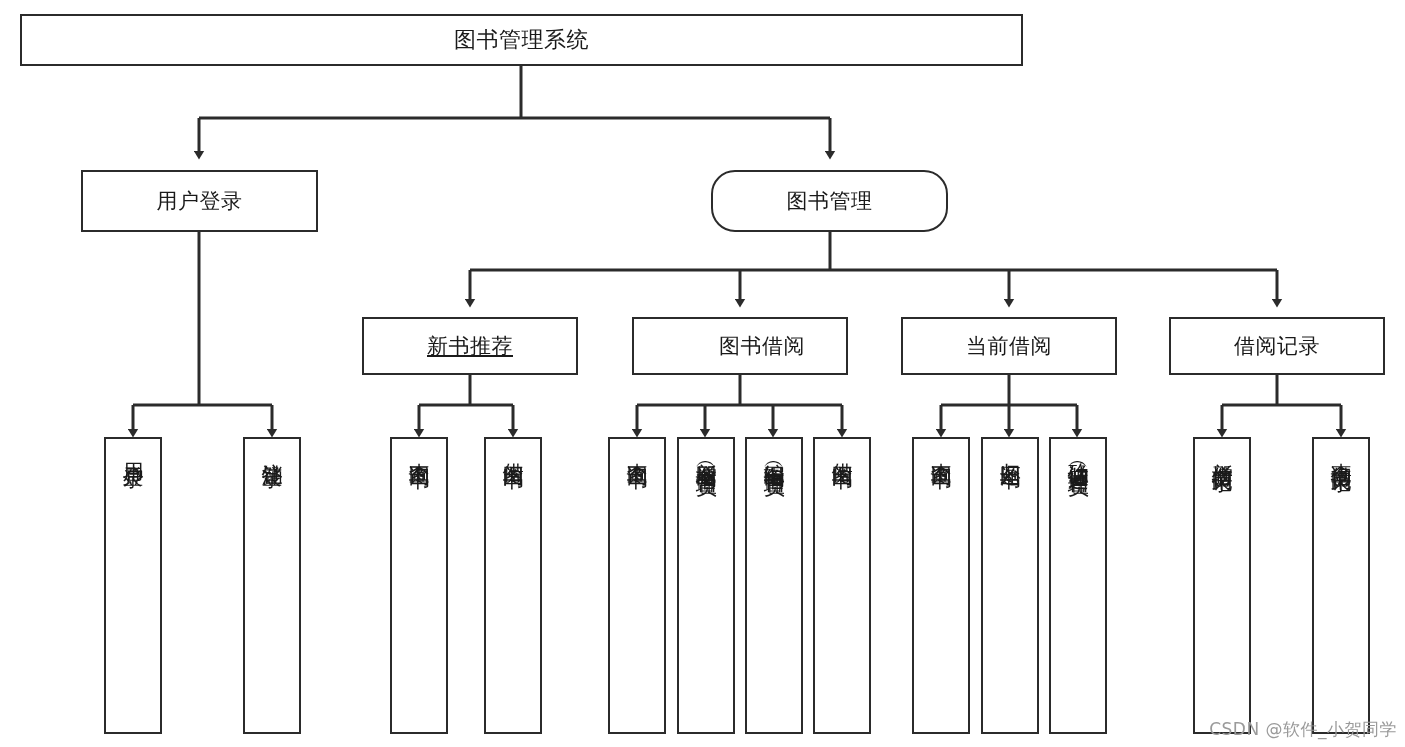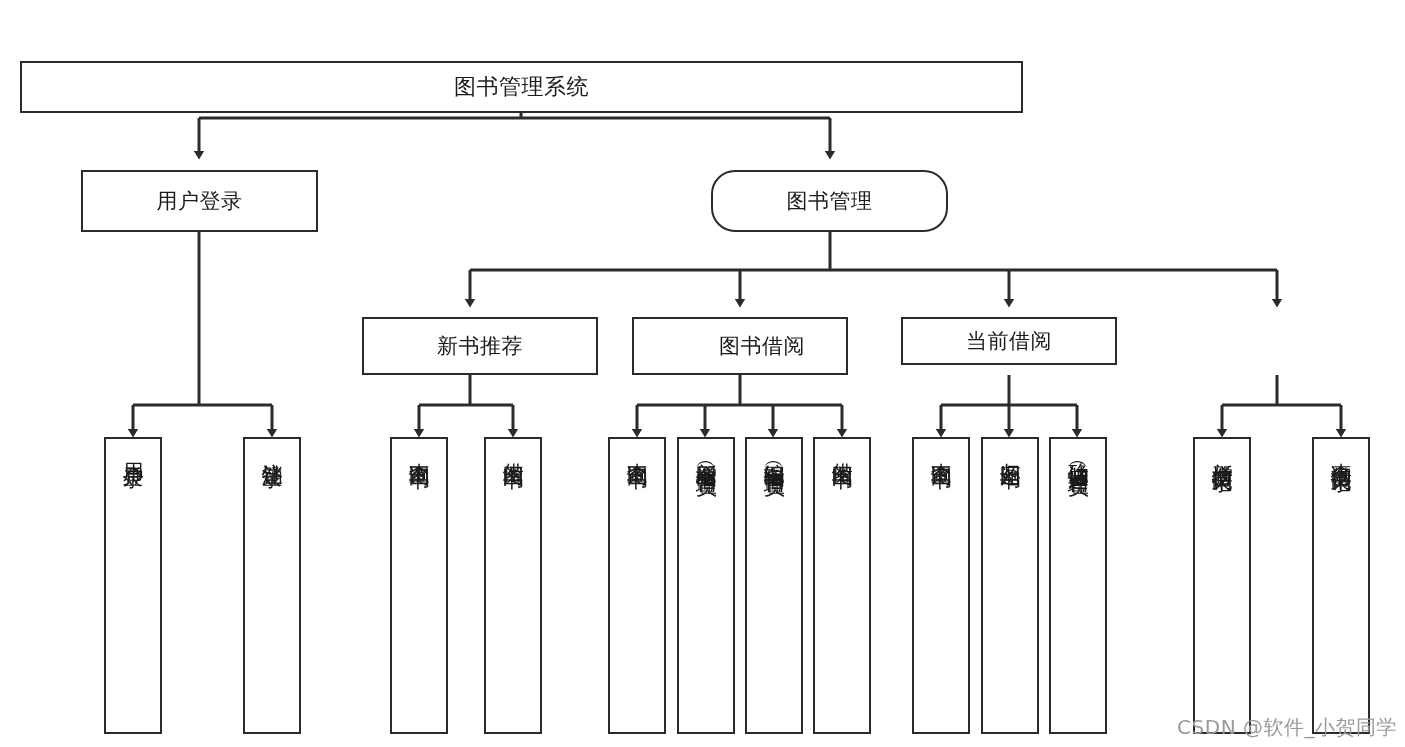--- a/index.html
+++ b/index.html
@@ -59,21 +59,21 @@
     text-orientation: upright;
     font-size: 21px;
     line-height: 1.06;
     letter-spacing: 2px;
     white-space: nowrap;
   }
   .watermark {
     position: absolute;
     right: 8px;
     bottom: 6px;
-    font-size: 20px;
+    font-size: 17px;
     color: #9a9a9a;
     letter-spacing: 0.5px;
     z-index: 3;
     white-space: nowrap;
   }
 </style>
 </head>
 <body>
 
 <div id="canvas">
@@ -121,39 +121,42 @@
       <path d="M1009,405 L1009,430" marker-end="url(#arrow)"></path>
       <path d="M1077,405 L1077,430" marker-end="url(#arrow)"></path>
 
       <path d="M1277,375 L1277,405"></path>
       <path d="M1222,405 L1341,405"></path>
       <path d="M1222,405 L1222,430" marker-end="url(#arrow)"></path>
       <path d="M1341,405 L1341,430" marker-end="url(#arrow)"></path>
     </g>
   </svg>
 
-  <div class="node horiz root" style="left:20px; top:14px; width:1003px; height:52px;margin-top:47px;">
+  <div class="node horiz root" style="left:20px; top:14px; width:1003px; height:52px;">
     <span class="label">图书管理系统</span>
   </div>
 
   <div class="node horiz" style="left:81px; top:170px; width:237px; height:62px;">
     <span class="label">用户登录</span>
   </div>
   <div class="node horiz" style="left:711px; top:170px; width:237px; height:62px;border-radius:24px;">
     <span class="label">图书管理</span>
   </div>
 
-  <div class="node horiz" style="left:362px; top:317px; width:236px; height:58px;">
+  <div class="node horiz" style="left:362px; top:317px; width:216px; height:58px;text-decoration:underline;">
     <span class="label">新书推荐</span>
   </div>
   <div class="node horiz" style="left:632px; top:317px; width:216px; height:58px;padding-left:44px;">
     <span class="label">图书借阅</span>
   </div>
-  <div class="node horiz" style="left:901px; top:317px; width:216px; height:48px;">
+  <div class="node horiz" style="left:901px; top:317px; width:216px; height:58px;">
     <span class="label">当前借阅</span>
+  </div>
+  <div class="node horiz" style="left:1169px; top:317px; width:216px; height:58px;">
+    <span class="label">借阅记录</span>
   </div>
 
   <div class="node vert" style="left:104px; top:437px; width:58px; height:297px;">
     <span class="label">用户登录</span>
   </div>
   <div class="node vert" style="left:243px; top:437px; width:58px; height:297px;">
     <span class="label">注销登录</span>
   </div>
 
   <div class="node vert" style="left:390px; top:437px; width:58px; height:297px;">

